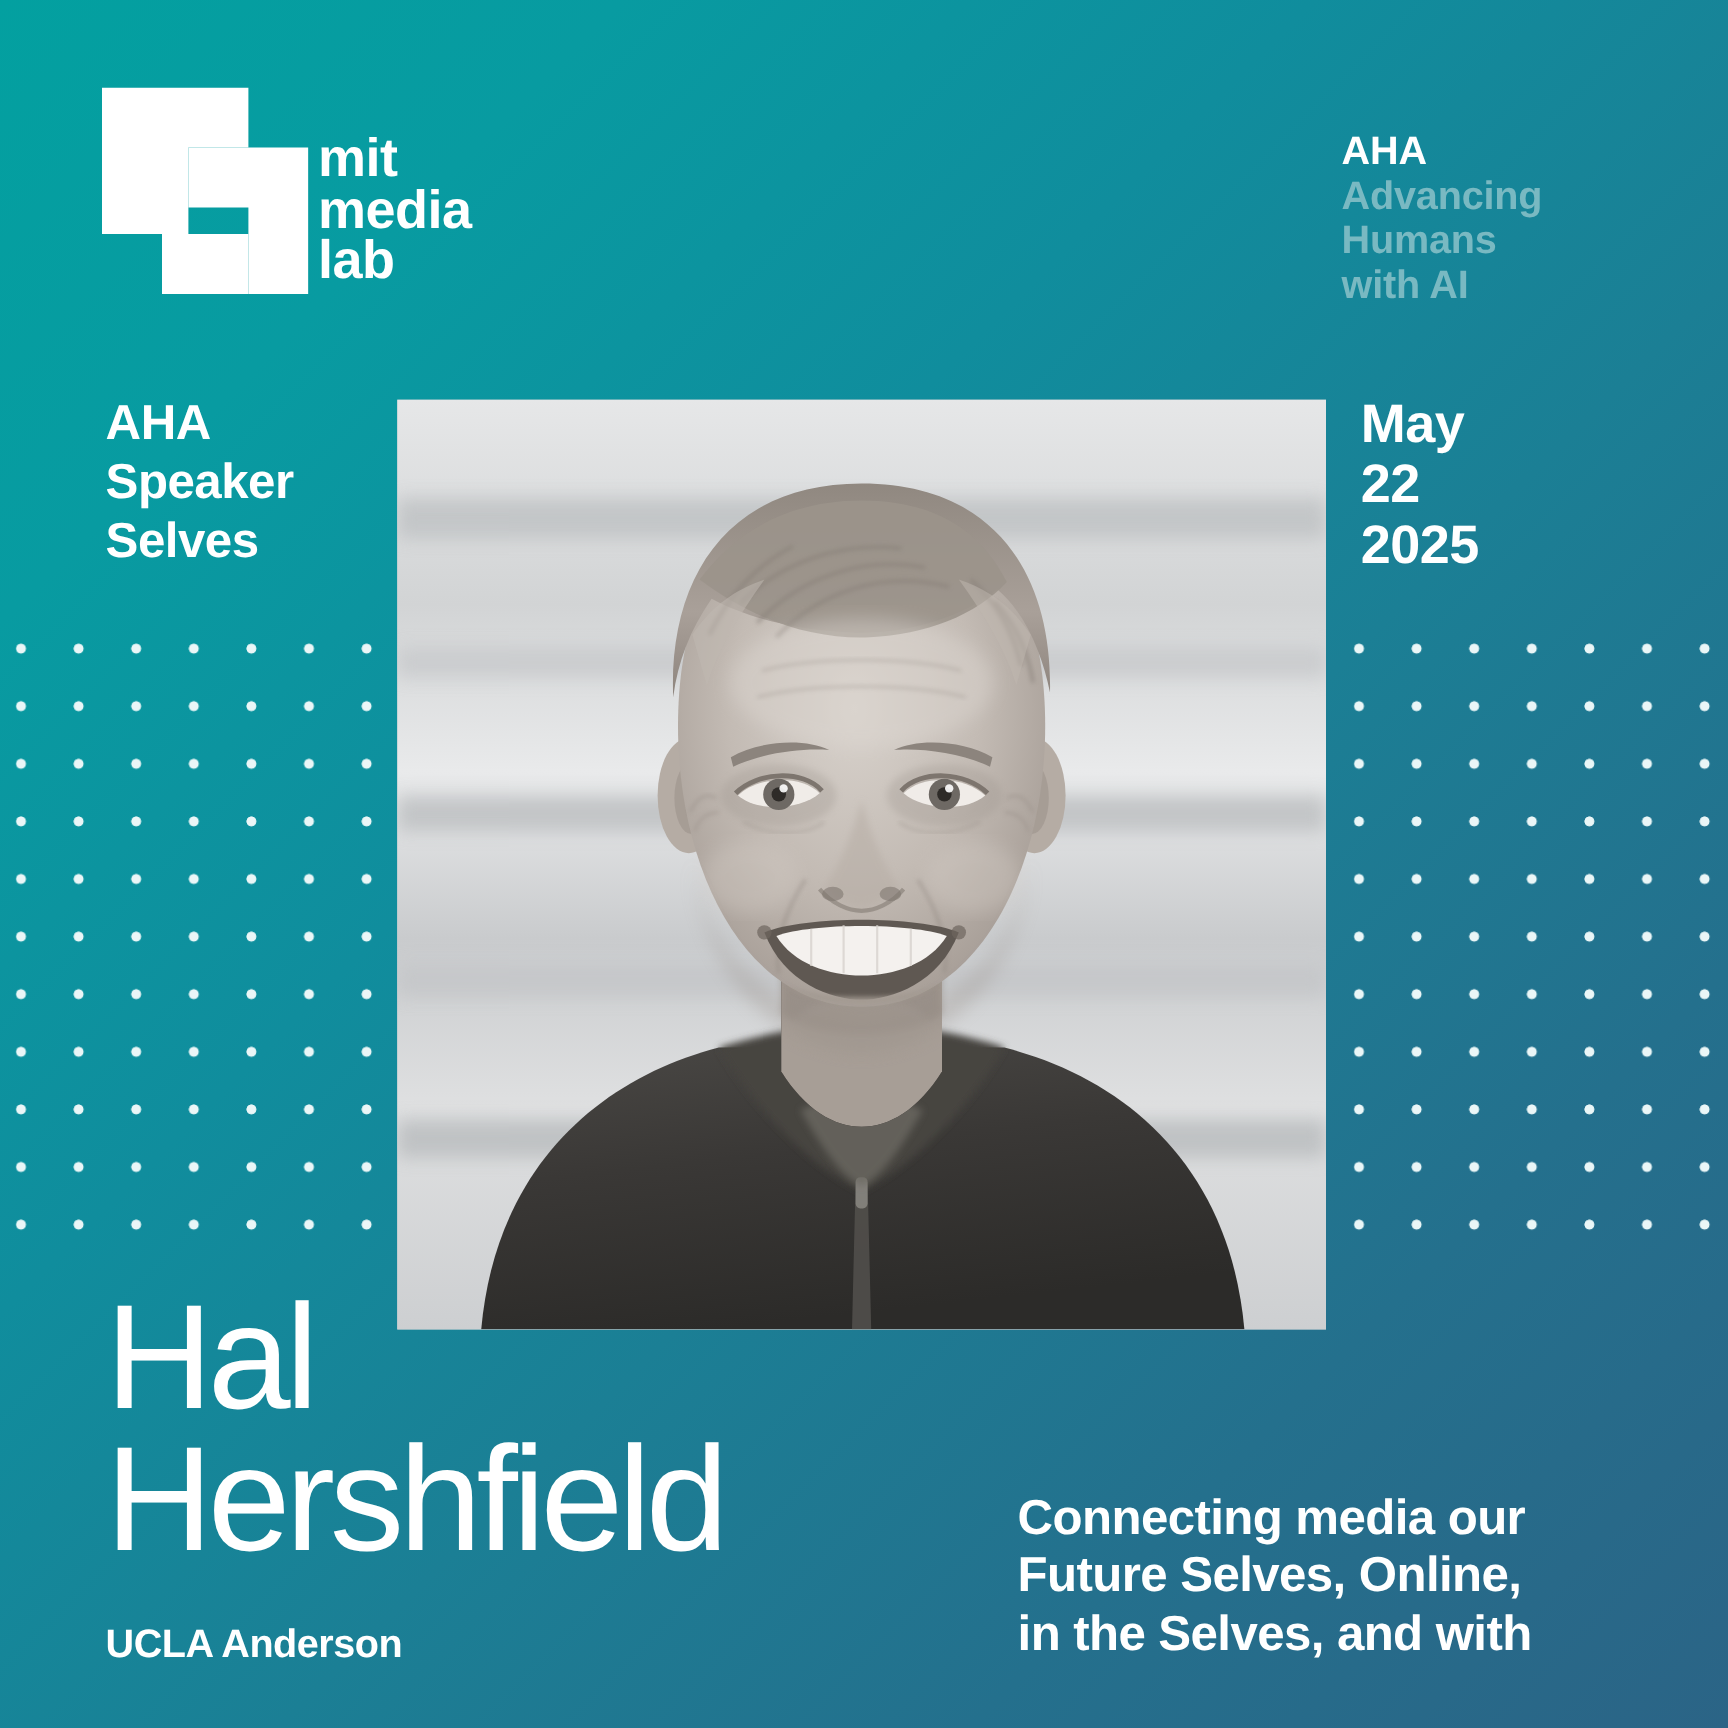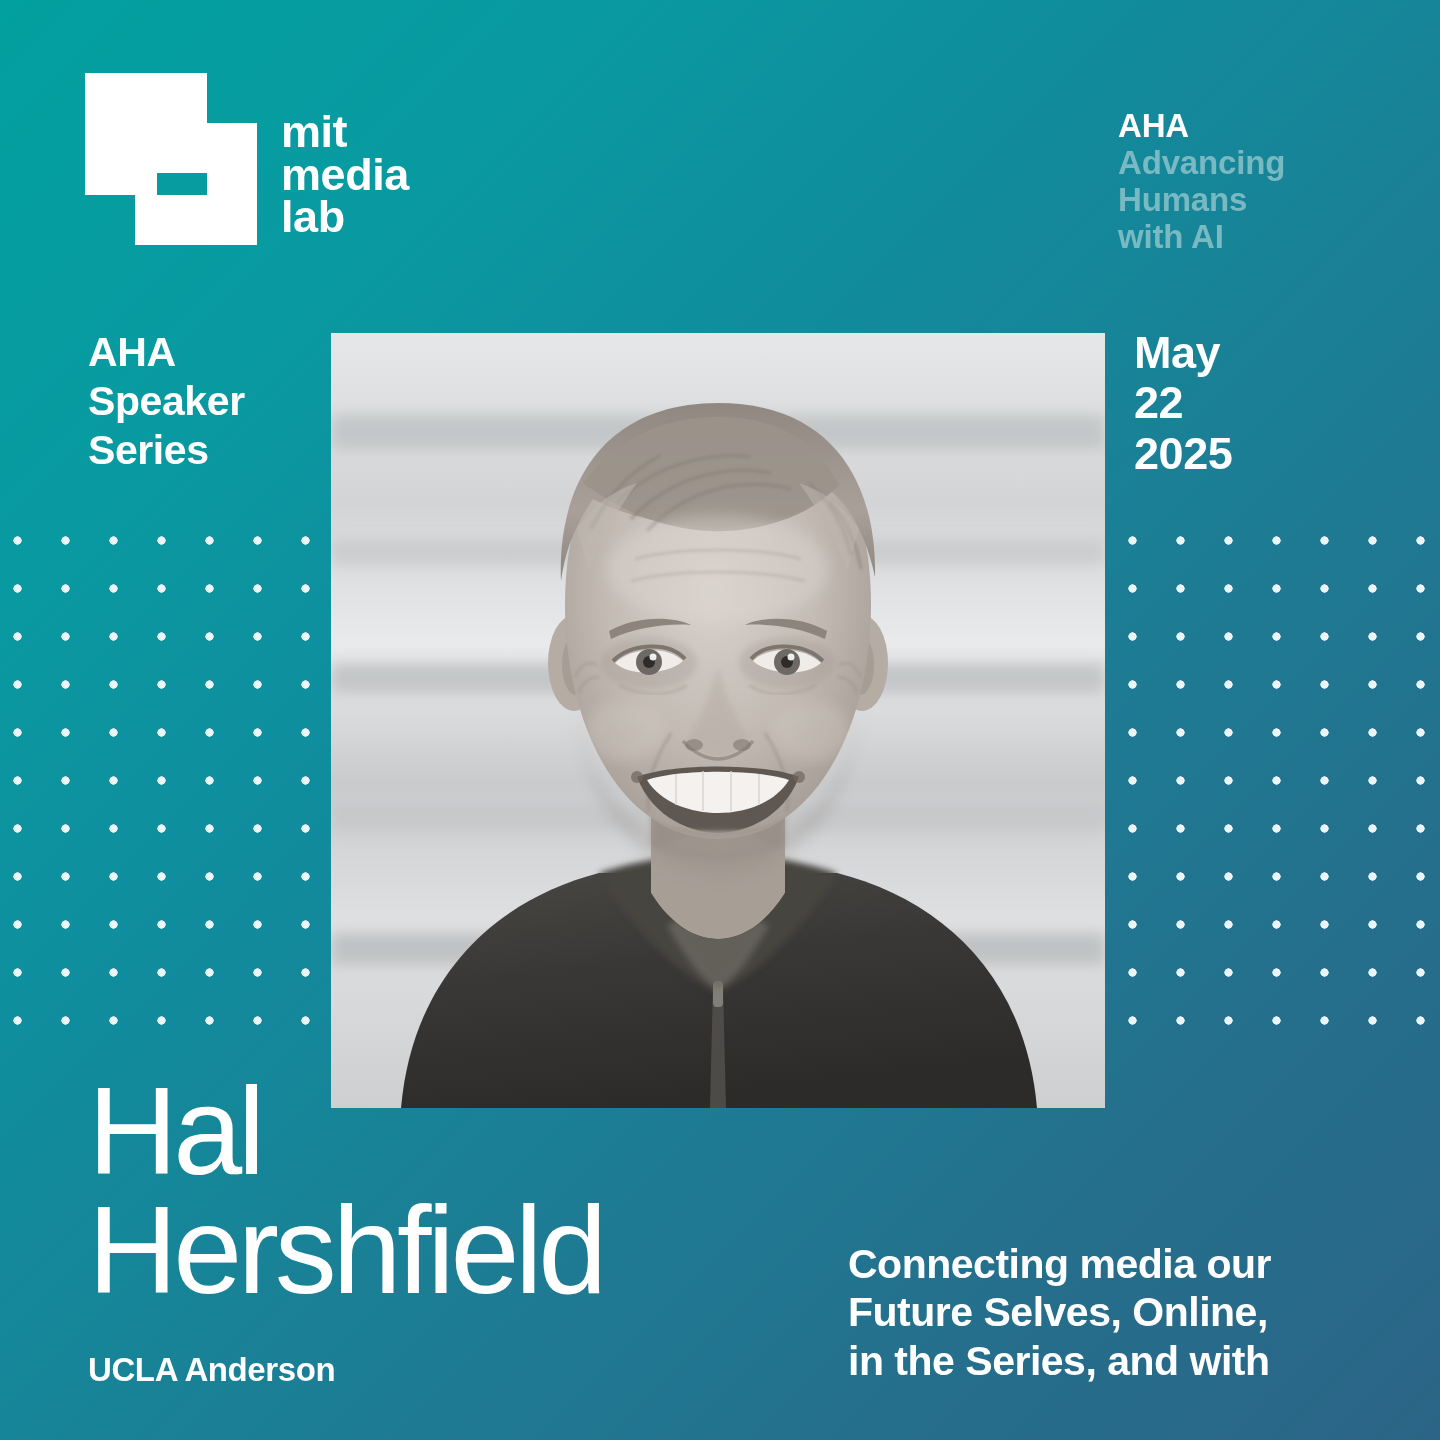--- a/index.html
+++ b/index.html
@@ -47,21 +47,21 @@
     height: 494px;
   }
 
   
   .ml-logo {
     position: absolute;
     left: 85px;
     top: 73px;
     display: flex;
     align-items: flex-end;
-    gap: 24px;
+    gap: 8px;
   }
   .ml-mark {
     width: 172px;
     height: 172px;
     display: block;
   }
   .ml-wordmark {
     color: #ffffff;
     font-weight: 700;
     font-size: 45px;
@@ -184,21 +184,21 @@
   <div class="aha-brand">
     <div class="aha-acronym">AHA</div>
     <div class="aha-expansion">Advancing</div>
     <div class="aha-expansion">Humans</div>
     <div class="aha-expansion">with AI</div>
   </div>
 
   <div class="speaker-series">
     <div>AHA</div>
     <div>Speaker</div>
-    <div>Series</div>
+    <div>Selves</div>
   </div>
 
   <div class="event-date">
     <div>May</div>
     <div>22</div>
     <div>2025</div>
   </div>
 
   <div class="portrait">
     <svg viewBox="0 0 774 775" preserveAspectRatio="xMidYMid slice">
@@ -373,16 +373,16 @@
     <div class="speaker-name">
       <div>Hal</div>
       <div>Hershfield</div>
     </div>
     <div class="speaker-affil">UCLA Anderson</div>
   </div>
 
   <div class="talk-title">
     <div>Connecting media our</div>
     <div>Future Selves, Online,</div>
-    <div>in the Series, and with</div>
+    <div>in the Selves, and with</div>
   </div>
 
 </div>
 
 </body></html>

